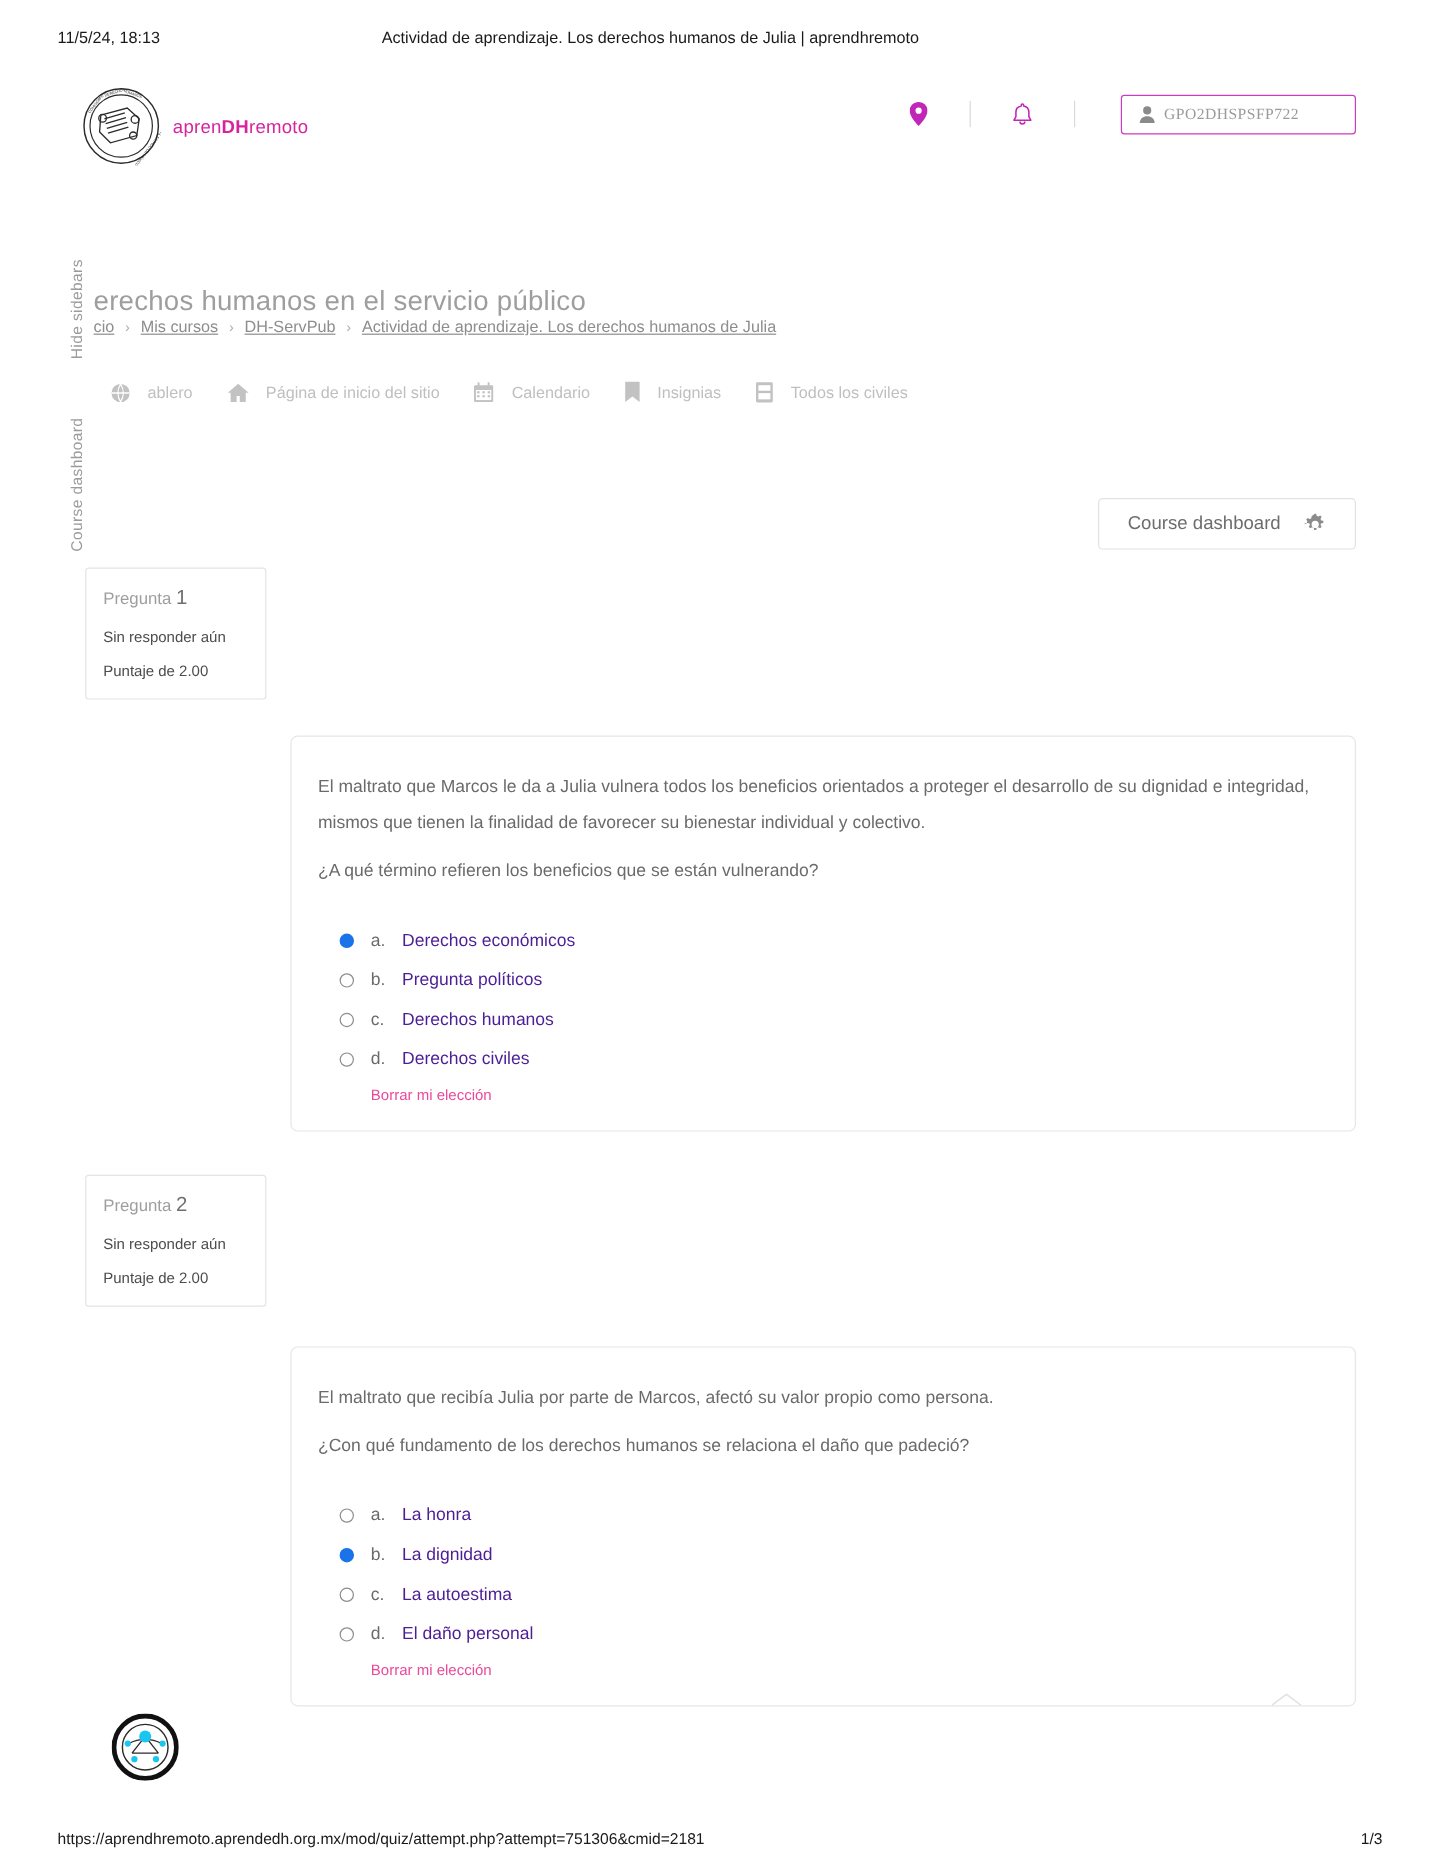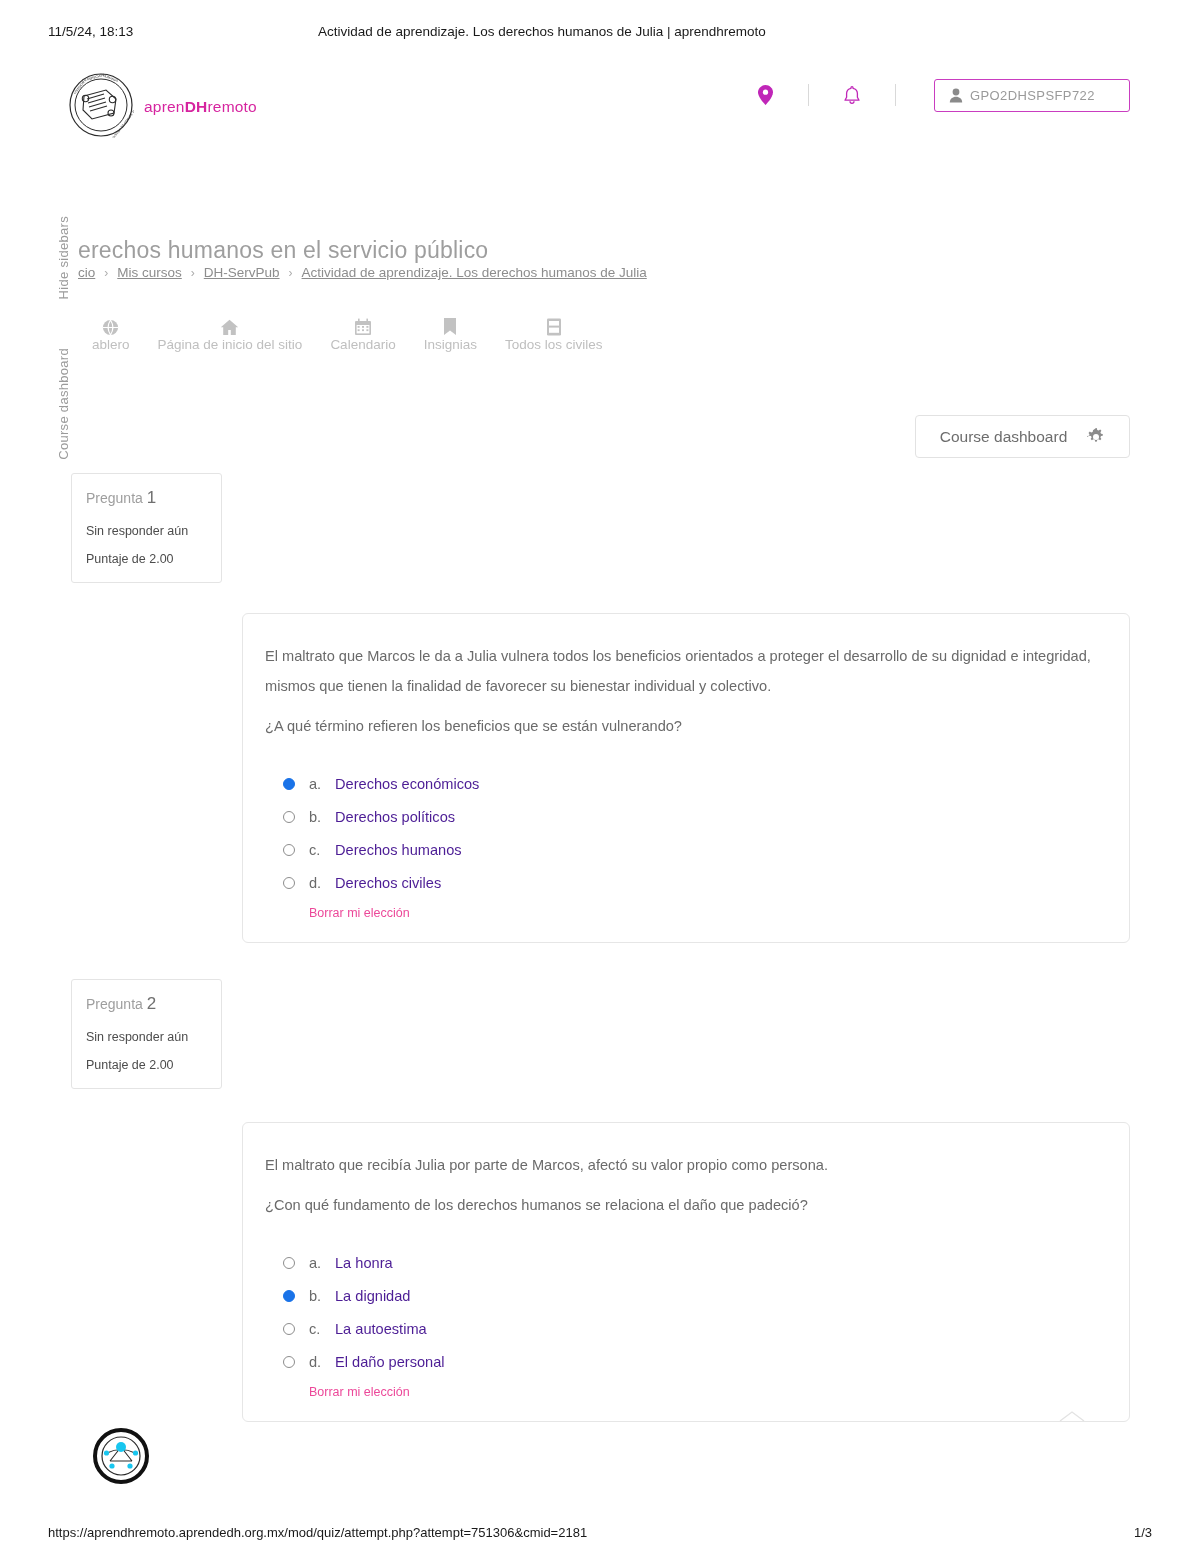--- a/index.html
+++ b/index.html
@@ -29,21 +29,21 @@
   .seal { width:66px; height:66px; position:relative; }
   .seal svg { display:block; }
   .brand-word {
     font-size:15.5px; letter-spacing:.2px; color:#d6249f; font-weight:400;
     position:relative; top:2px;
   }
   .brand-word b { font-weight:700; }
 
   .header-right {
     position:absolute; right:70px; top:8px;
-    display:flex; align-items:center; gap:15px;
+    display:flex; align-items:center; gap:15px;font-family:Liberation Serif, serif;
   }
   .hdr-icon { width:34px; height:34px; display:flex; align-items:center; justify-content:center; color:#c026b8; }
   .hdr-sep { width:1px; height:22px; background:#d9d9d9; margin:0 11px; }
   .user-chip {
     margin-left:12px;
     border:1.6px solid #c93dc0; border-radius:3px;
     height:33px; min-width:196px;
     display:flex; align-items:center; gap:7px;
     padding:0 14px;
     font-size:13px; color:#9a9a9a; letter-spacing:.4px;
@@ -74,21 +74,21 @@
   .breadcrumb .crumb { text-decoration:underline; color:#8d8d8d; cursor:pointer; }
   .breadcrumb .sep { font-size:12px; color:#adadad; text-decoration:none; }
 
   
   .navrow {
     position:absolute; left:78px; top:318px;
     display:flex; align-items:flex-end; gap:0;
     color:#c2c2c2;
   }
   .navitem {
-    display:flex; flex-direction:column; align-items:center; gap:1px;
+    display:flex; flex-direction:row; align-items:center; gap:14px;
     padding:0 14px; font-size:13.5px; color:#bfbfbf; white-space:nowrap;
     cursor:pointer;
   }
   .navitem .nicon { height:18px; display:flex; align-items:center; justify-content:center; }
 
   
   .course-dash-btn {
     position:absolute; right:70px; top:415px;
     height:43px; min-width:215px;
     border:1px solid #e2e2e2; border-radius:4px; background:#fff;
@@ -319,21 +319,21 @@
   </div>
   <div class="answers">
     <label class="answer">
       <span class="radio checked"></span>
       <span class="alet">a.</span>
       <span class="atext">Derechos económicos</span>
     </label>
     <label class="answer">
       <span class="radio"></span>
       <span class="alet">b.</span>
-      <span class="atext">Derechos políticos</span>
+      <span class="atext">Pregunta políticos</span>
     </label>
     <label class="answer">
       <span class="radio"></span>
       <span class="alet">c.</span>
       <span class="atext">Derechos humanos</span>
     </label>
     <label class="answer">
       <span class="radio"></span>
       <span class="alet">d.</span>
       <span class="atext">Derechos civiles</span>

